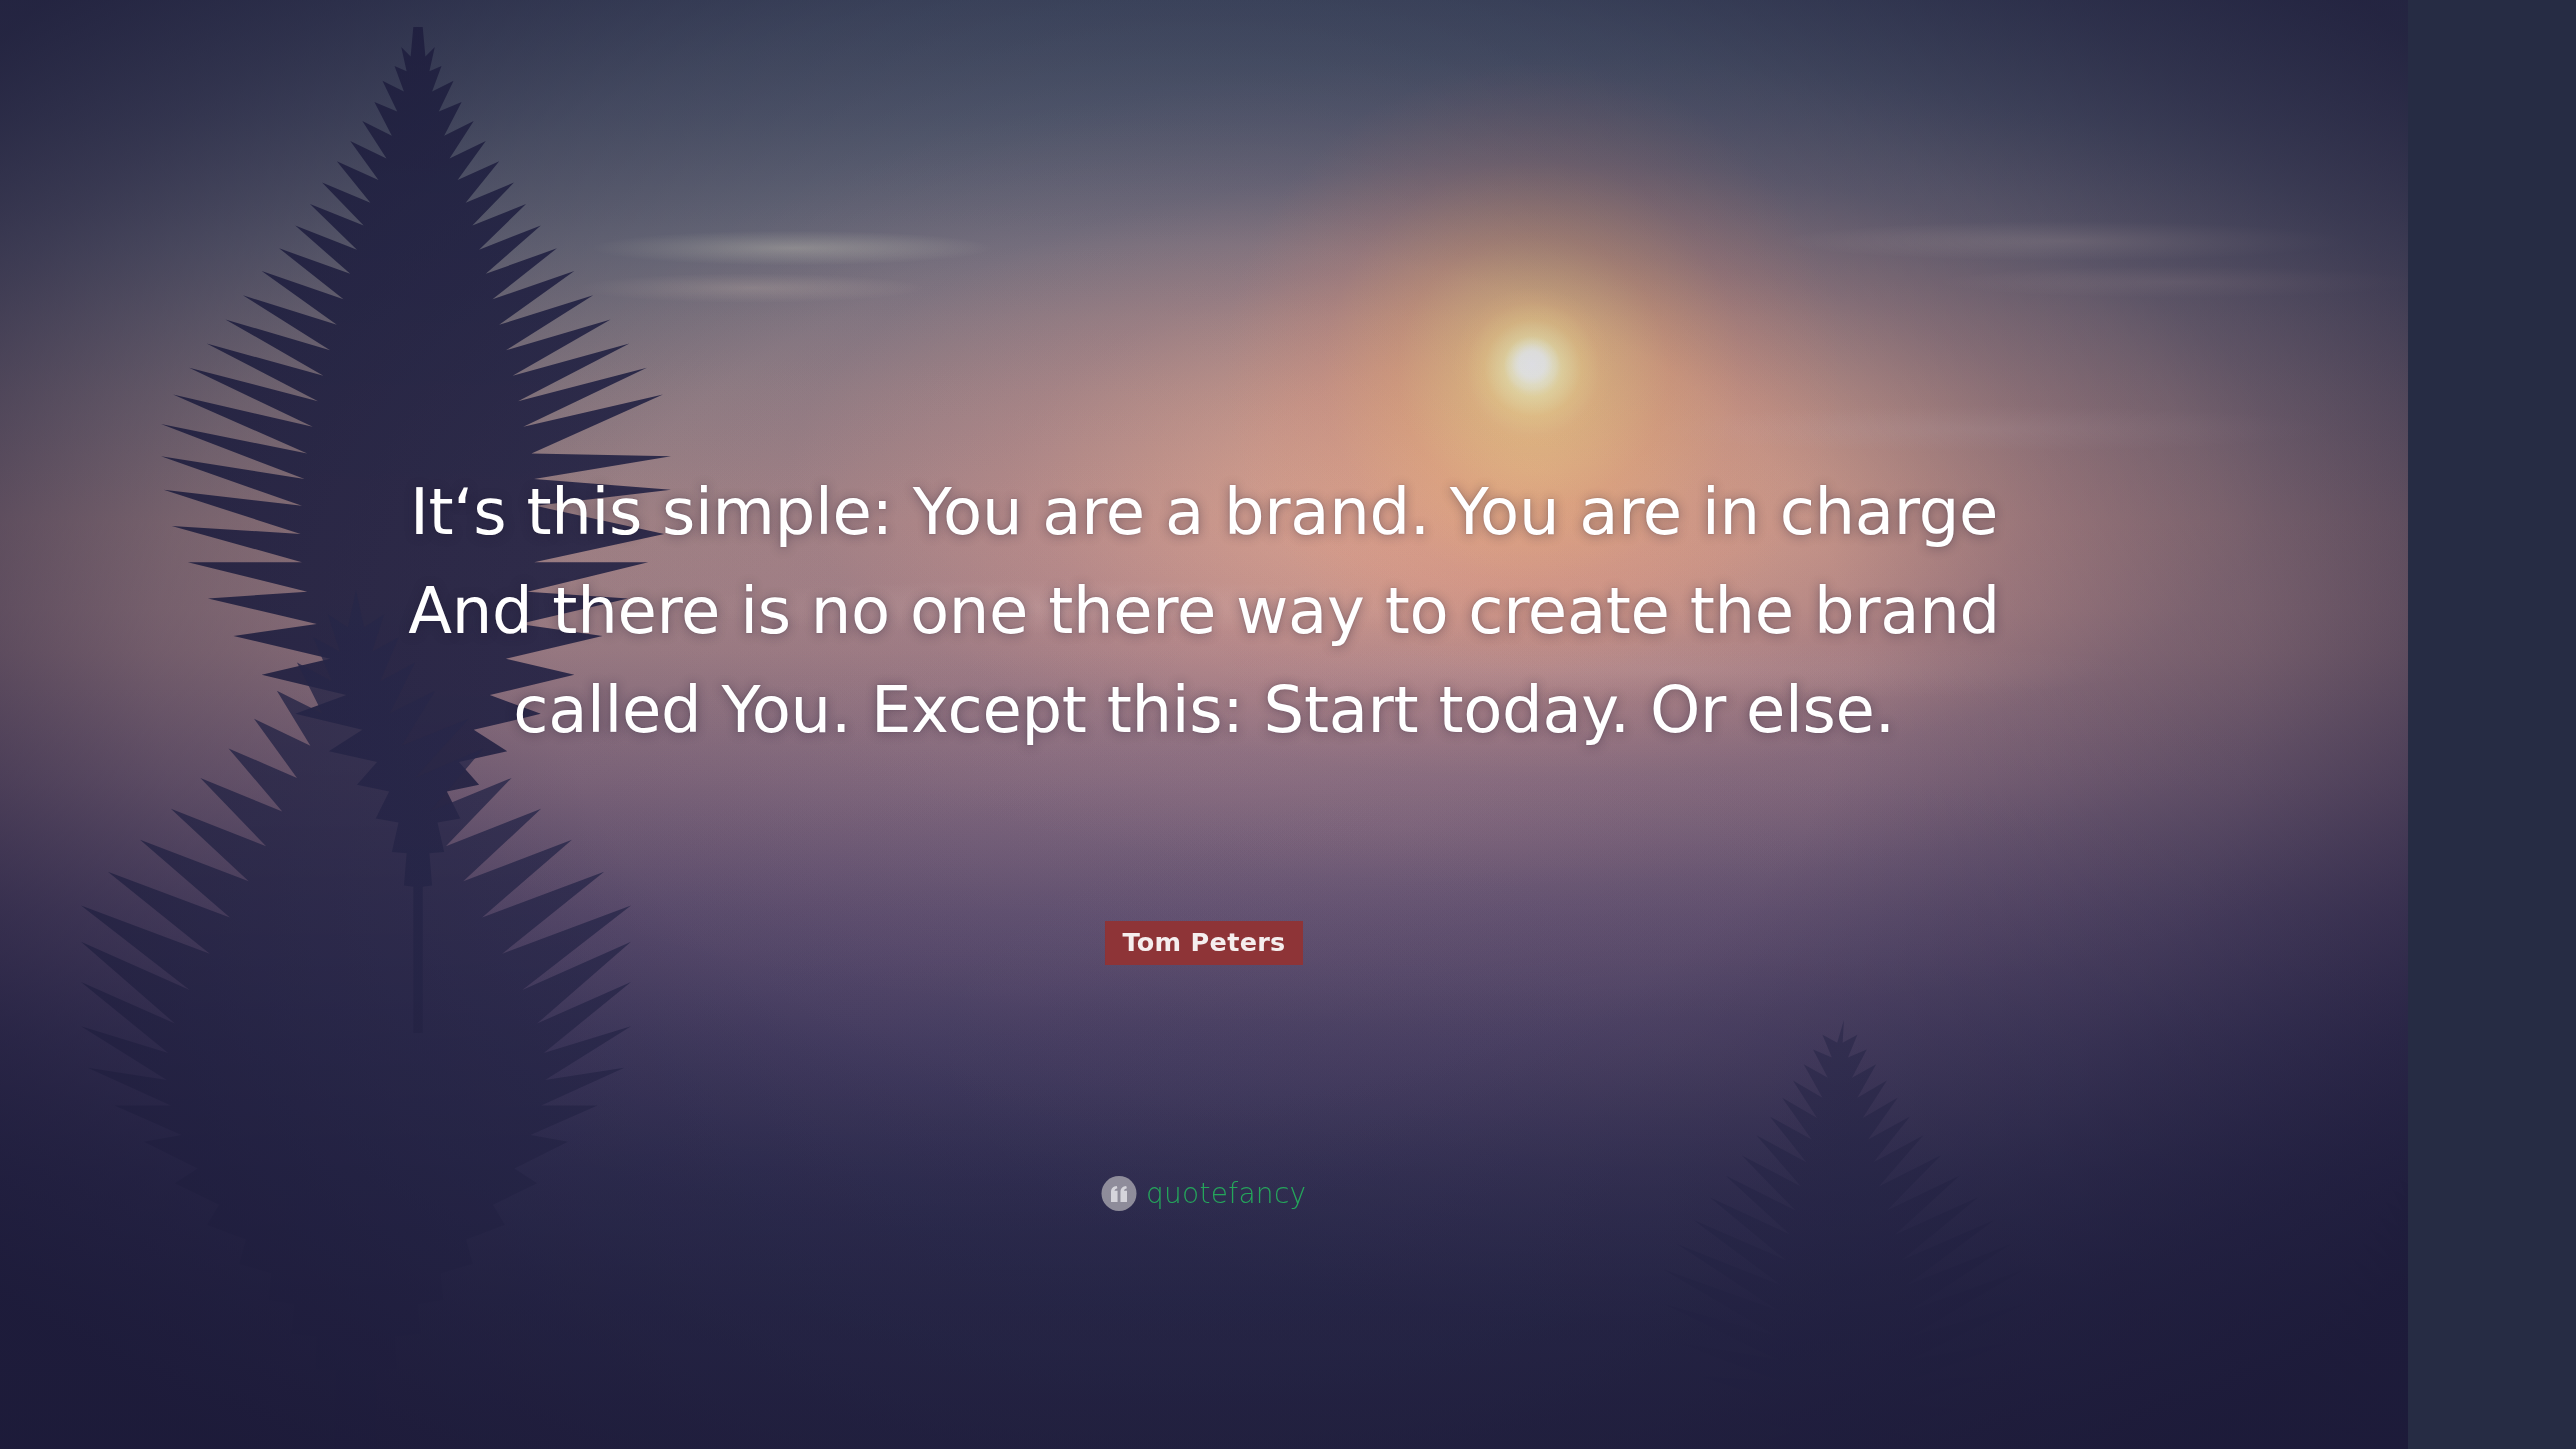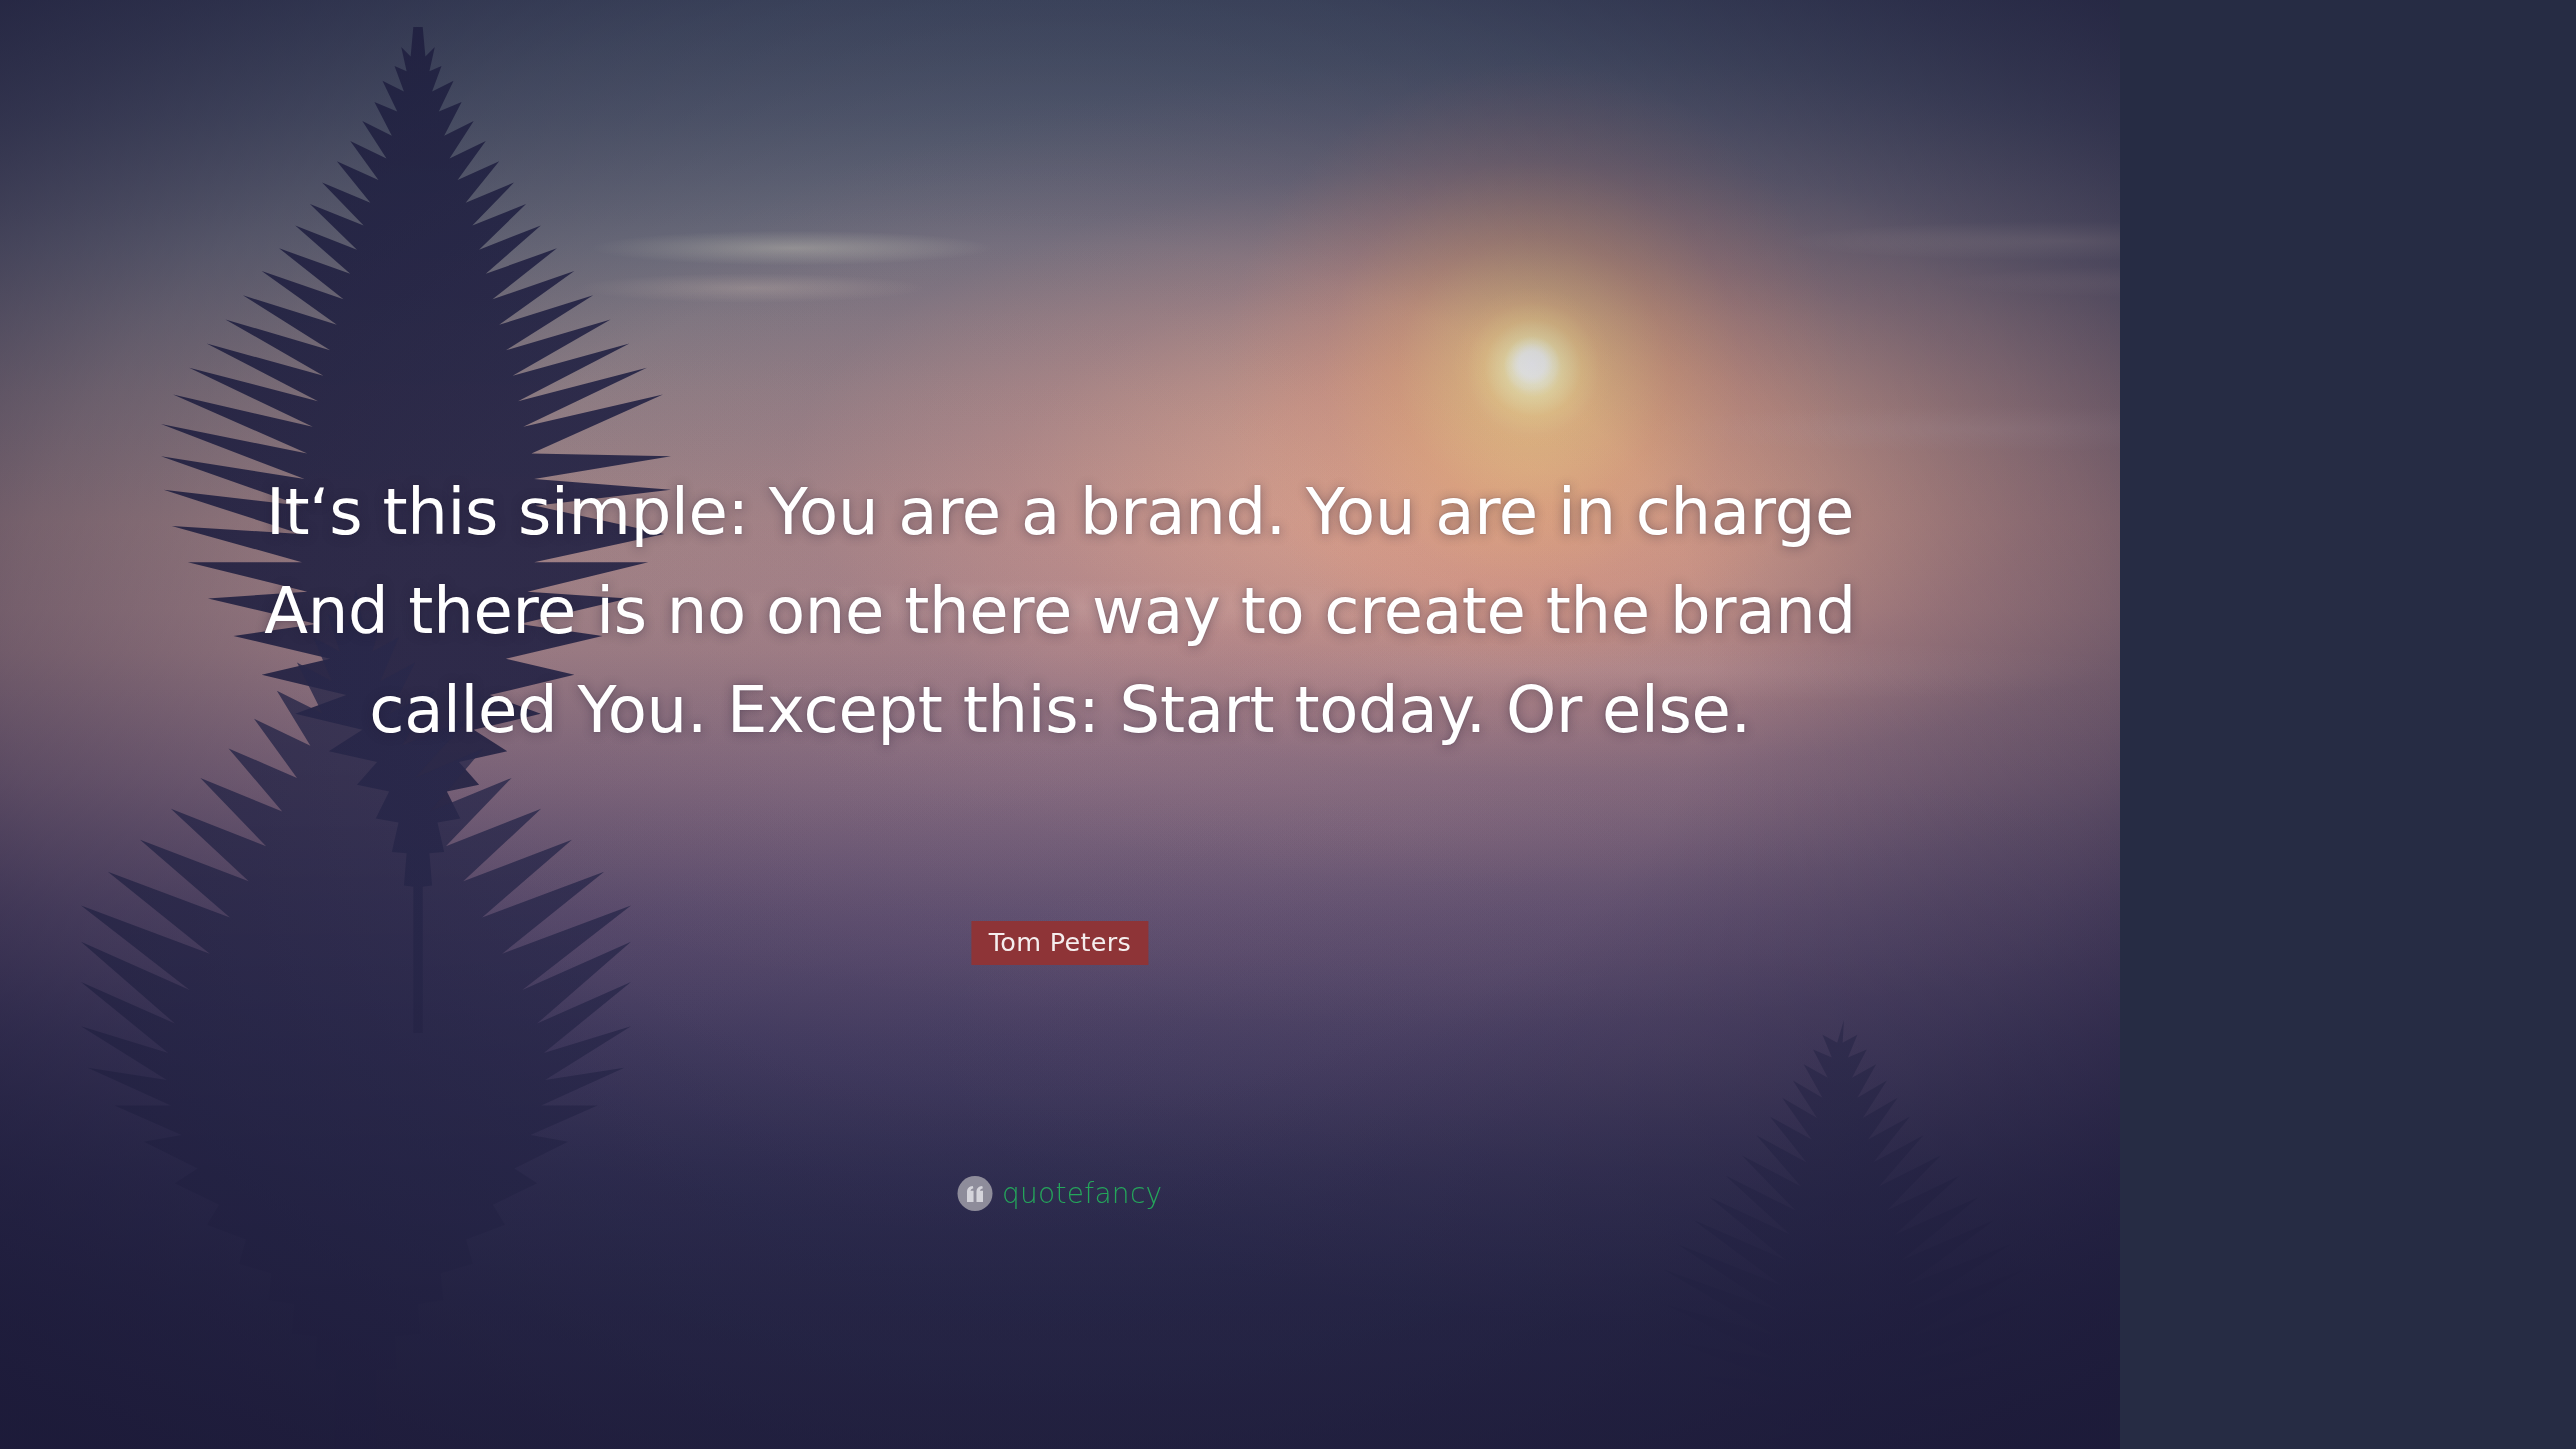--- a/index.html
+++ b/index.html
@@ -8,21 +8,21 @@
     padding: 0;
     background: #262c44;
   }
   body {
     font-family: "Liberation Sans", sans-serif;
   }
 
   
   #stage {
     position: relative;
-    width: 2120px;
+    width: 2408px;
     height: 1449px;
     overflow: hidden;
     background: #2b3048;
   }
 
   
   .bg-layer {
     position: absolute;
     inset: 0;
     pointer-events: none;
@@ -179,21 +179,21 @@
     left: 50%;
     transform: translateX(-50%);
     top: 921px;
     background: #8e3437;
     padding: 6px 17.4px 7.4px 17.4px;
     display: inline-block;
   }
   #author-name {
     font-family: "DejaVu Sans", sans-serif;
     font-size: 25.5px;
-    font-weight: 400;
+    font-weight: 700;
     color: #f5eeee;
     letter-spacing: 0.3px;
     line-height: 31px;
     white-space: nowrap;
   }
 
   
   #watermark {
     position: absolute;
     left: 50%;

